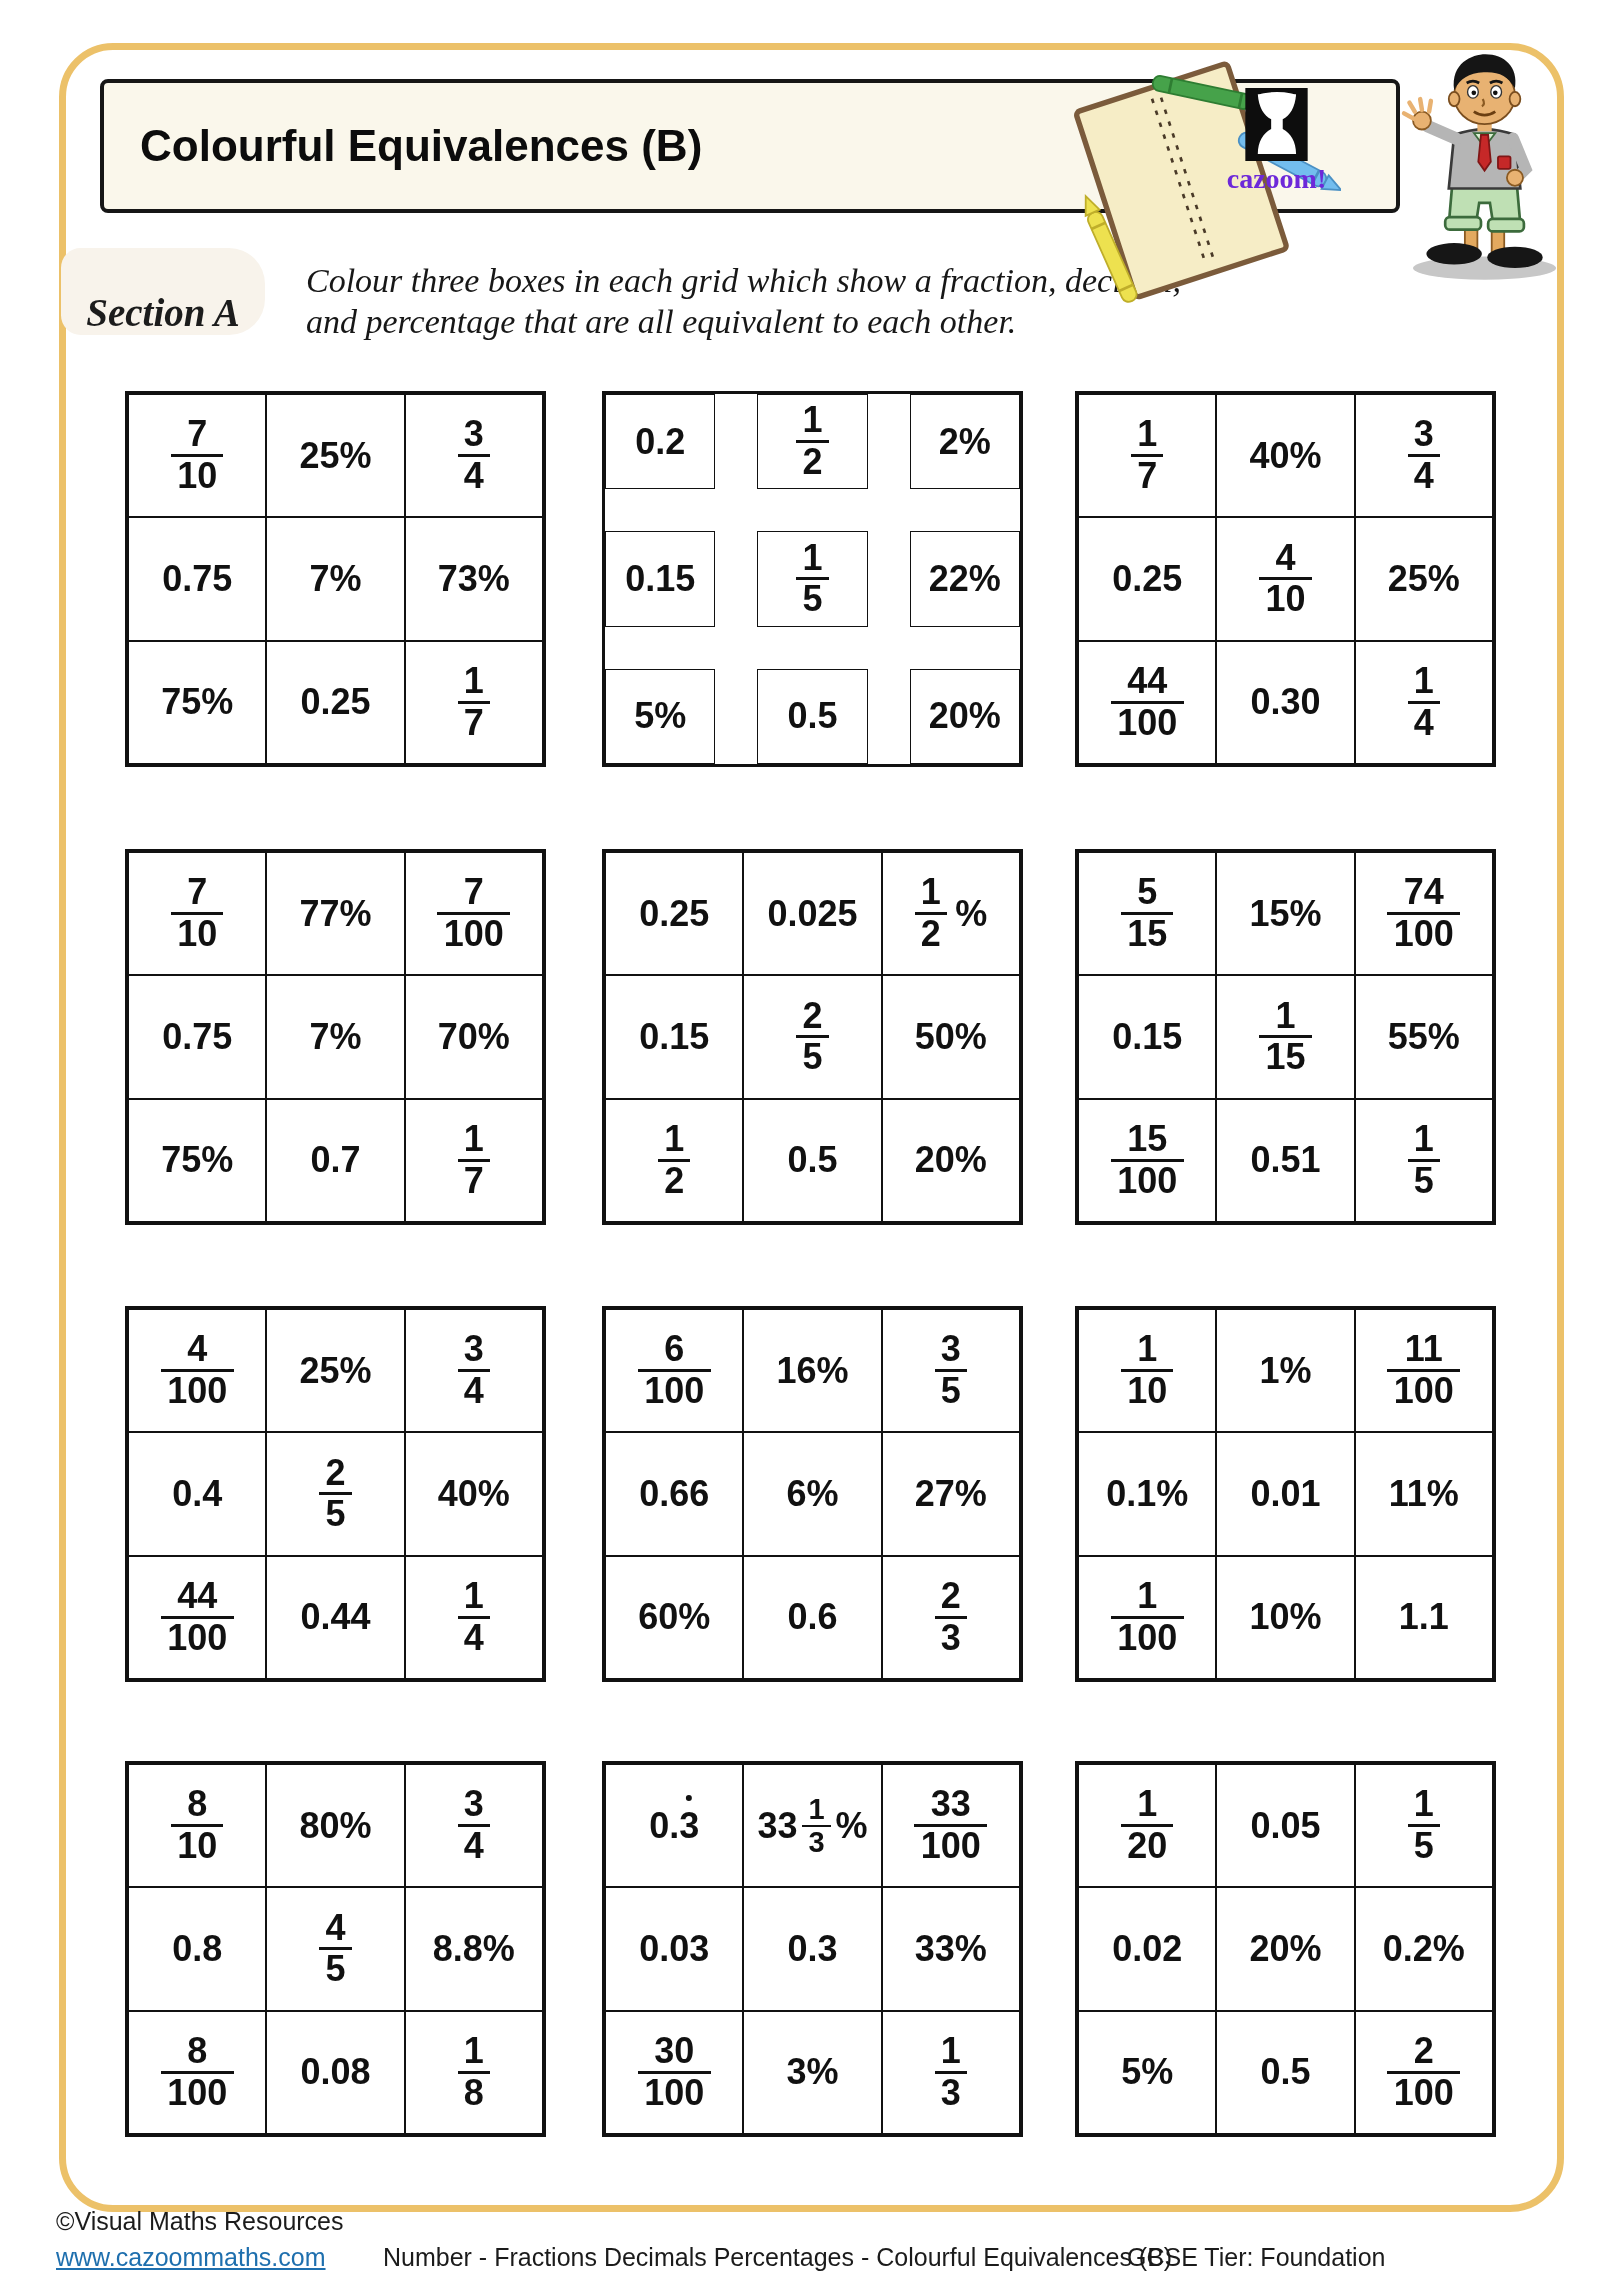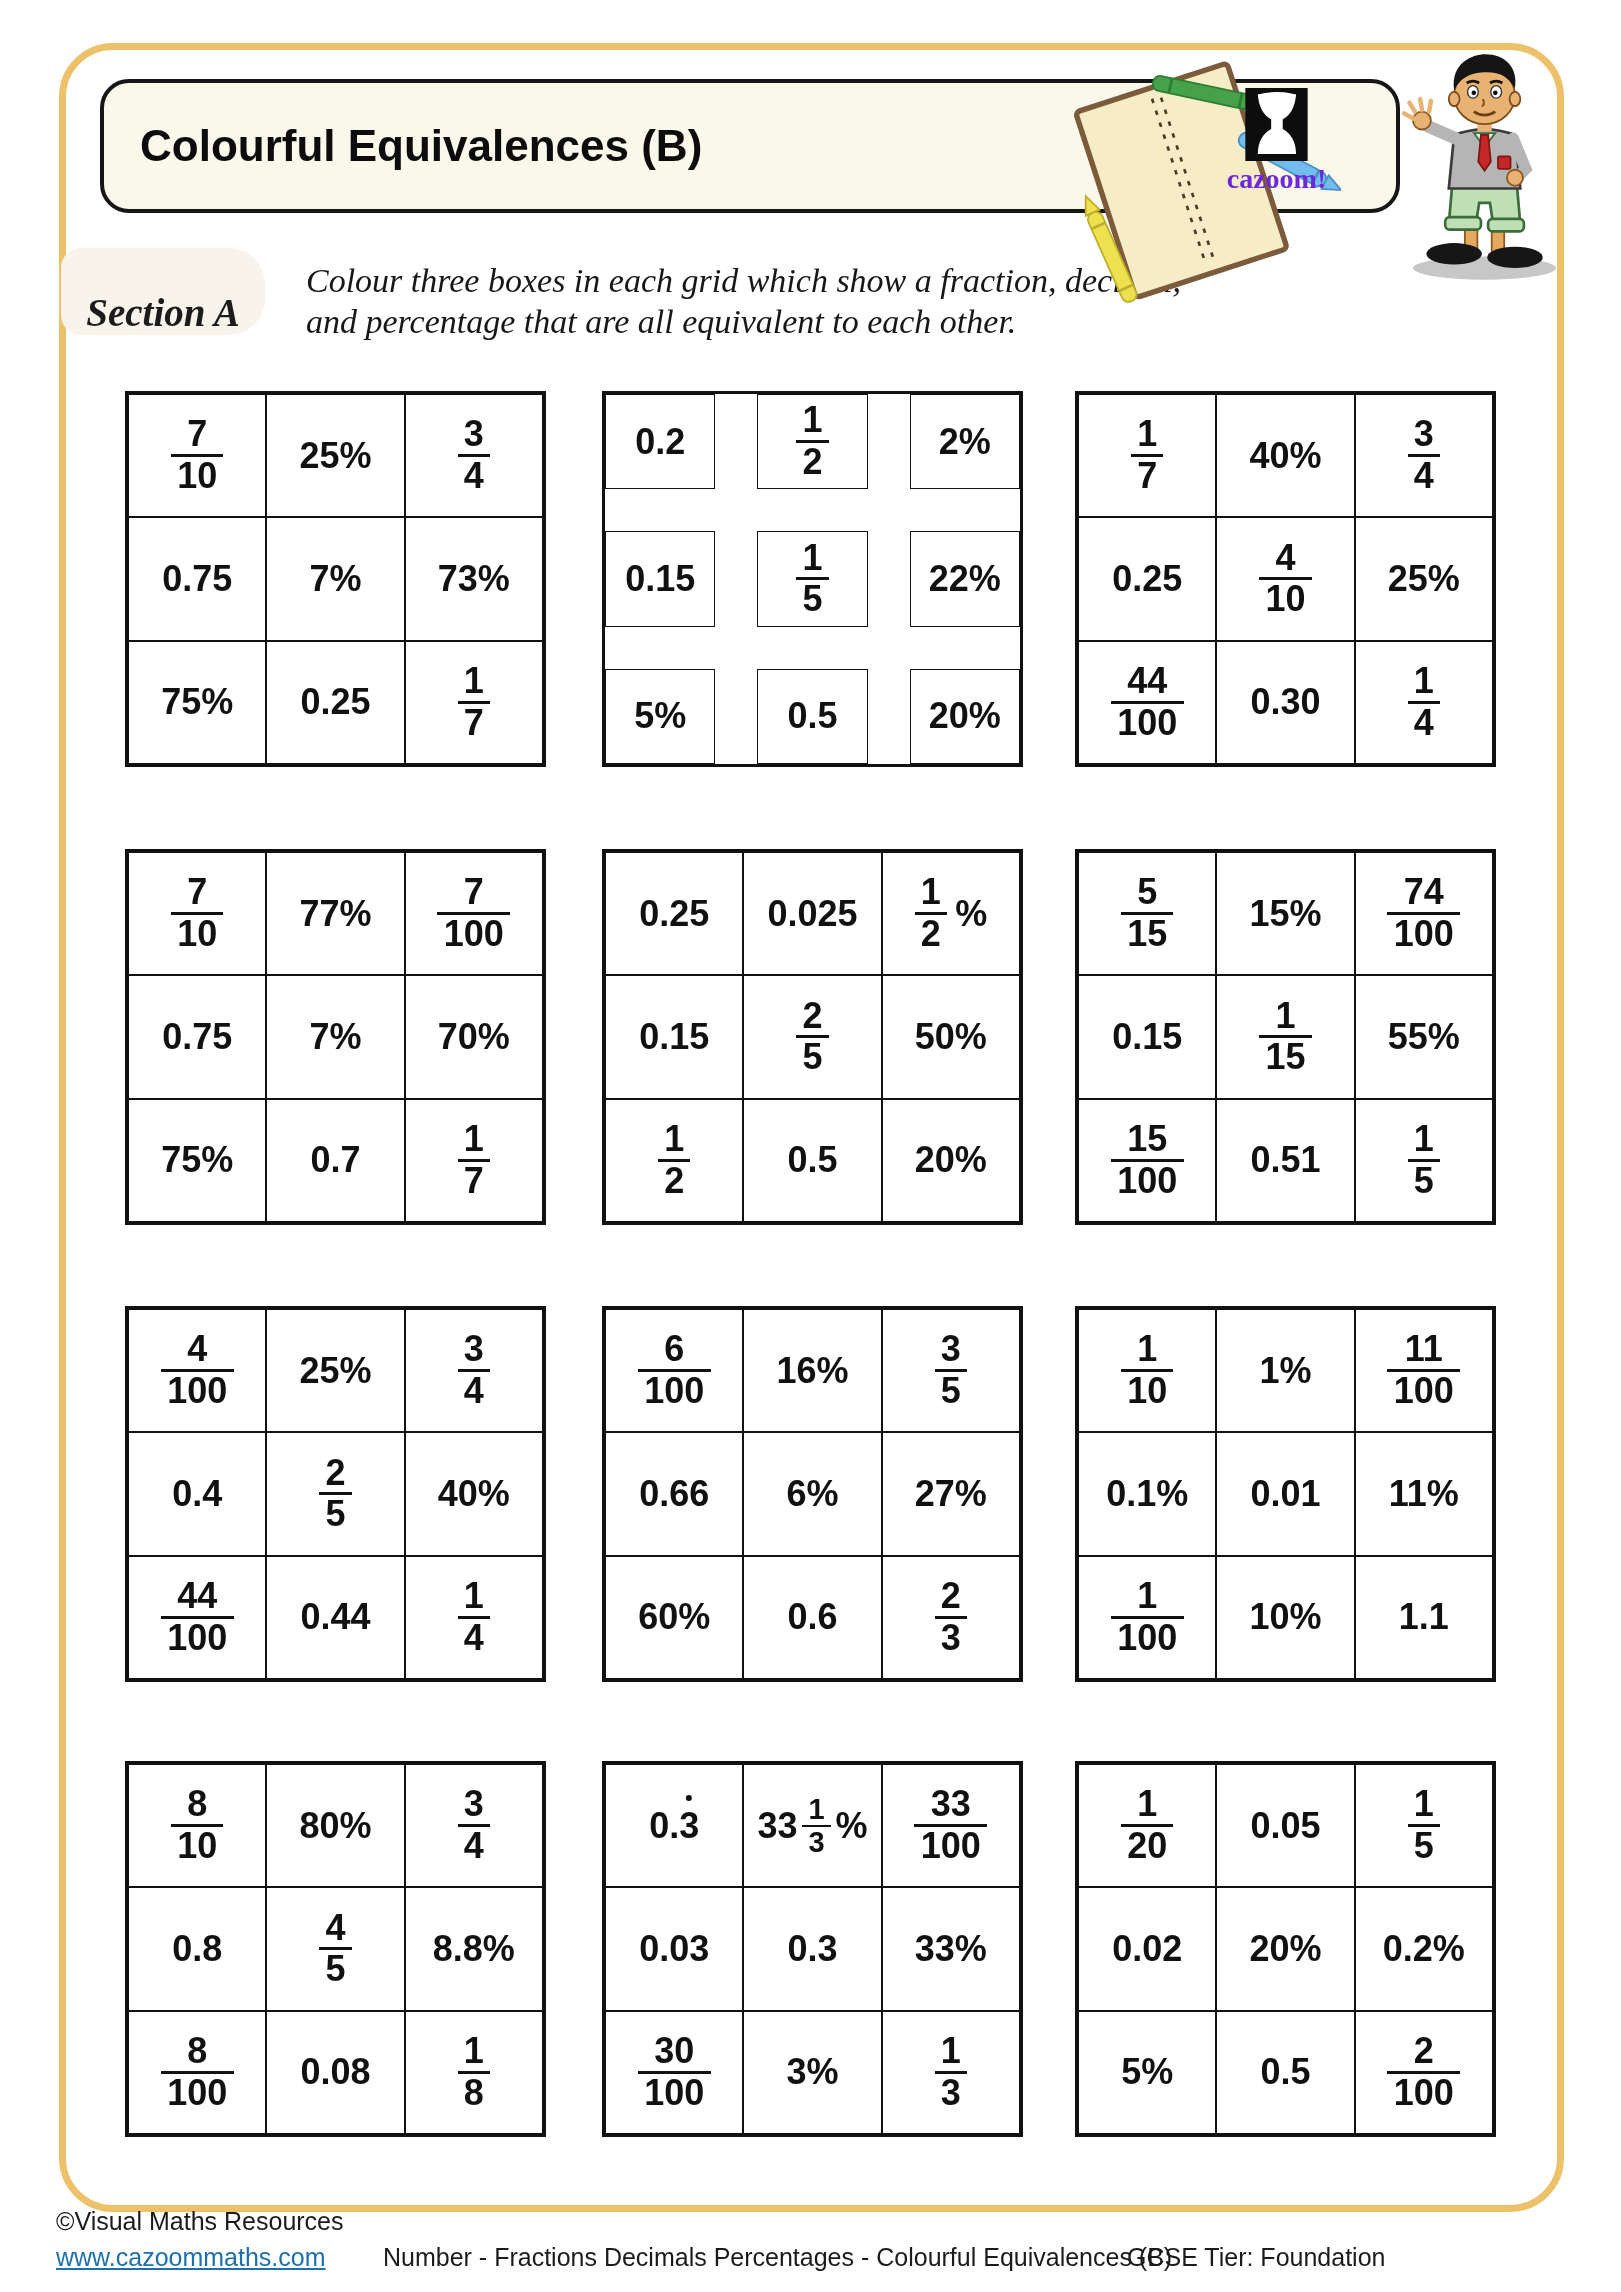--- a/index.html
+++ b/index.html
@@ -3,21 +3,21 @@
 <meta charset="utf-8">
 <style>
   html,body { margin:0; padding:0; background:#ffffff; }
   #page { position:relative; width:1621px; height:2293px; background:#ffffff; overflow:hidden;
           font-family:"Liberation Sans",sans-serif; color:#111; }
 
   .outer-border { position:absolute; left:59px; top:43px; width:1505px; height:2169px;
                   border:7.2px solid #ECC169; border-radius:54px; box-sizing:border-box; z-index:0; }
 
   .header-box { position:absolute; left:100px; top:79px; width:1300px; height:134px;
-                background:#FAF7EB; border:4.5px solid #161616; border-radius:29px;
+                background:#FAF7EB; border:4.5px solid #161616; border-radius:8px;
                 box-sizing:border-box; display:flex; align-items:center; z-index:2; }
   .page-title { margin:0 0 0 36px; font-size:44px; font-weight:bold; color:#0c0c0c;
                 font-family:"Liberation Sans",sans-serif; }
 
   .notebook { position:absolute; left:1019px; top:40px; z-index:3; }
   .logo { position:absolute; left:1214px; top:88px; width:125px; text-align:center; z-index:4; }
   .logo-text { font-family:"Liberation Serif",serif; font-weight:bold; font-size:28px; color:#6d28d9; margin-top:2px; }
   .boy { position:absolute; left:1384px; top:49px; z-index:5; }
 
   .section-label { position:absolute; left:61px; top:248px; width:204px; height:87px;

